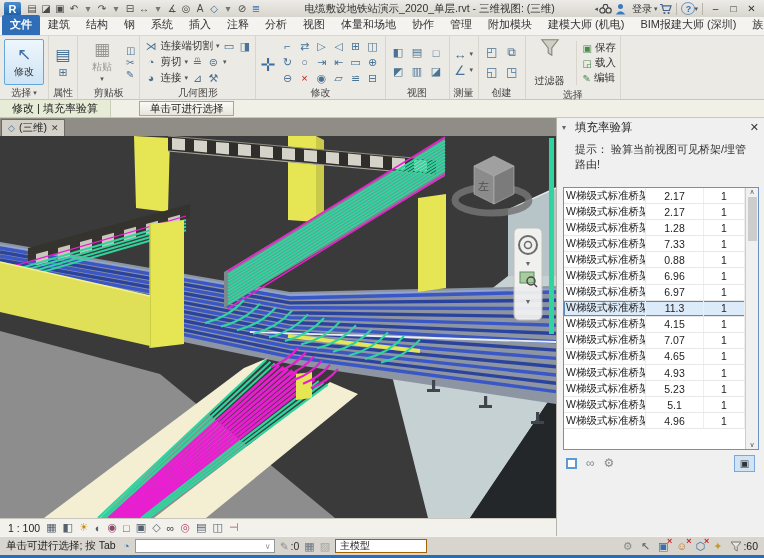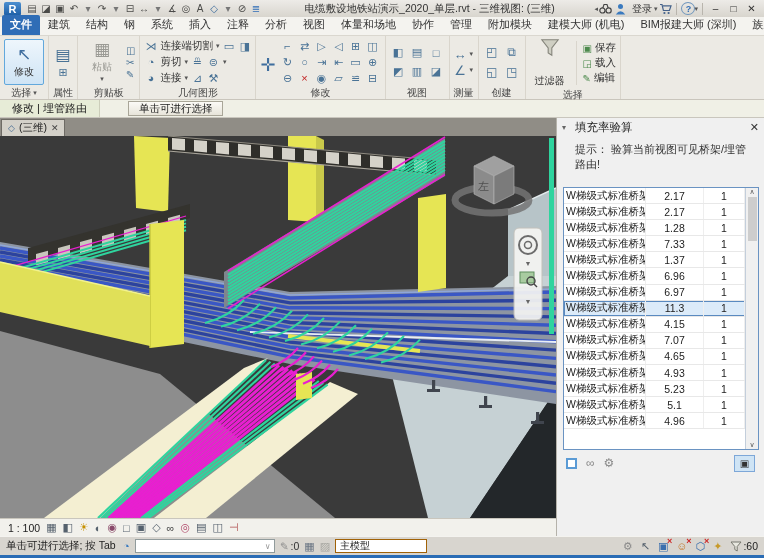--- a/index.html
+++ b/index.html
@@ -363,21 +363,21 @@
         </div>
       </div>
       <div class="rlabel">
           <span>选择</span>
         </div>
     </div>
     <div style="flex:1;"></div>
   </div>
 
   <div class="optionsbar">
-    <div class="octx">修改 | 埋管路由</div>
+    <div class="octx">修改 | 填充率验算</div>
     <div class="obtn">单击可进行选择</div>
   </div>
 
   <div class="main">
     <div class="leftcol">
       <div class="viewtabs">
         <div class="vtab">
           <span class="ic">◇</span>
           <span>(三维)</span>
           <span class="x">✕</span>
@@ -578,21 +578,21 @@
                 <div class="tc tc-fill">1.28</div>
                 <div class="tc tc-limit">1</div>
               </div>
               <div class="trow">
                 <div class="tc tc-type">W梯级式标准桥架</div>
                 <div class="tc tc-fill">7.33</div>
                 <div class="tc tc-limit">1</div>
               </div>
               <div class="trow">
                 <div class="tc tc-type">W梯级式标准桥架</div>
-                <div class="tc tc-fill">1.37</div>
+                <div class="tc tc-fill">0.88</div>
                 <div class="tc tc-limit">1</div>
               </div>
               <div class="trow">
                 <div class="tc tc-type">W梯级式标准桥架</div>
                 <div class="tc tc-fill">6.96</div>
                 <div class="tc tc-limit">1</div>
               </div>
               <div class="trow">
                 <div class="tc tc-type">W梯级式标准桥架</div>
                 <div class="tc tc-fill">6.97</div>

